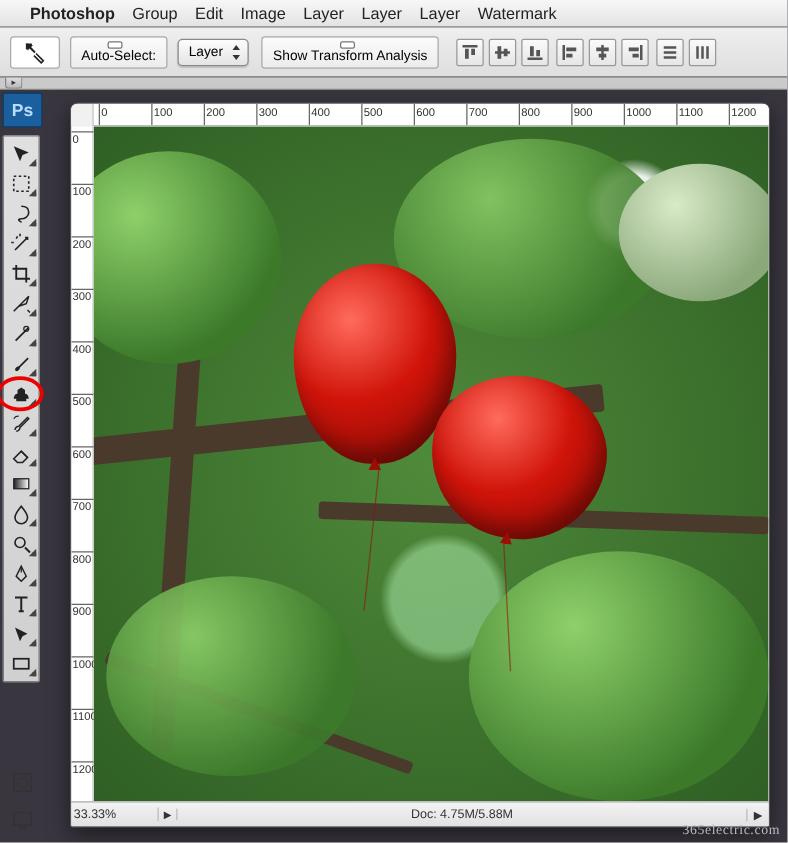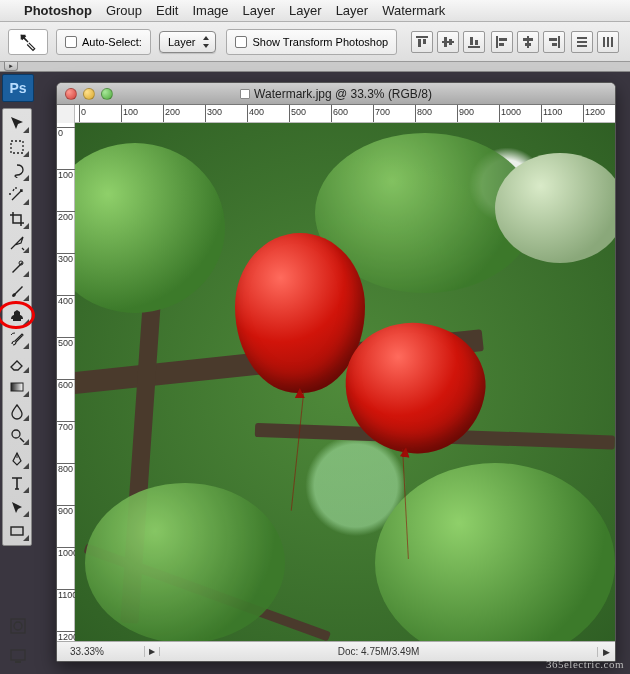--- a/index.html
+++ b/index.html
@@ -8,21 +8,21 @@
 
 .menubar { height:22px; background:linear-gradient(#f7f7f7,#e3e3e3); border-bottom:1px solid #b0b0b0; display:flex; align-items:center; padding:0 10px; font-size:13px; color:#222; }
 .apple { font-size:14px; margin-right:14px; }
 .menubar .app { font-weight:bold; margin-right:14px; }
 .menubar .item { margin-right:14px; cursor:default; }
 
 
 .options { height:40px; background:linear-gradient(#efefef,#dedede); border-bottom:1px solid #999; display:flex; align-items:center; padding:0 8px; position:relative; }
 .tool-ind { width:40px; height:26px; border:1px solid #aaa; border-radius:3px; background:#fff; display:flex; align-items:center; justify-content:center; margin-right:8px; position:relative; }
 .tool-ind svg { width:20px; height:20px; }
-.optbox { display:flex; align-items:center; border:1px solid #aaa; border-radius:3px; padding:3px 8px; background:linear-gradient(#fbfbfb,#ececec); margin-right:8px; height:26px; font-size:11px; }
+.optbox { display:flex; align-items:center; border:1px solid #aaa; border-radius:3px; padding:3px 8px; background:linear-gradient(#fbfbfb,#ececec); margin-right:8px; height:26px; font-size:11px;flex-direction:column; }
 .chk { width:12px; height:12px; border:1px solid #777; border-radius:2px; background:#fff; margin-right:5px; }
 .select { display:flex; align-items:center; border:1px solid #888; border-radius:4px; background:linear-gradient(#fdfdfd,#e4e4e4); height:22px; padding:0 20px 0 8px; font-size:11px; position:relative; margin-right:10px; box-shadow:0 1px 1px rgba(0,0,0,.15); }
 .select::after { content:""; position:absolute; right:6px; top:4px; width:0; height:0; border-left:3px solid transparent; border-right:3px solid transparent; border-bottom:4px solid #333; }
 .select::before { content:""; position:absolute; right:6px; bottom:4px; width:0; height:0; border-left:3px solid transparent; border-right:3px solid transparent; border-top:4px solid #333; }
 .align-group { display:flex; gap:4px; margin-left:6px; }
 .ab { width:22px; height:22px; border:1px solid #999; border-radius:2px; background:linear-gradient(#fafafa,#e6e6e6); display:flex; align-items:center; justify-content:center; }
 
 
 .shelf { height:10px; background:#cacaca; border-bottom:1px solid #888; position:relative; }
 .shelf .tab { position:absolute; left:4px; top:0; width:14px; height:9px; background:linear-gradient(#ddd,#bbb); border:1px solid #888; border-top:none; border-radius:0 0 3px 3px; display:flex; align-items:center; justify-content:center; }
@@ -76,21 +76,21 @@
   radial-gradient(ellipse at 50% 50%, #4f8a3a 0%, #2f5f24 100%);
   overflow:hidden;
 }
 .branch { position:absolute; background:#4a3a2c; border-radius:3px; transform-origin:left center; }
 .leafblob { position:absolute; border-radius:50%; background:radial-gradient(circle at 35% 30%, #8fd06a, #3c7a2a 70%); filter:blur(.3px); }
 .balloon { position:absolute; border-radius:50% 50% 48% 48% / 46% 46% 54% 54%; background:radial-gradient(circle at 35% 28%, #ff6b5d 0%, #d1140a 45%, #7e0b05 100%); box-shadow:inset -6px -10px 18px rgba(0,0,0,.35); }
 .balloon::after { content:""; position:absolute; left:46%; bottom:-5px; width:10px; height:10px; background:#9e0c06; clip-path:polygon(50% 0,100% 100%,0 100%); }
 .string { position:absolute; width:1px; background:rgba(140,20,10,.6); }
 
 .statusbar { height:20px; border-top:1px solid #aaa; background:linear-gradient(#f3f3f3,#e1e1e1); display:flex; align-items:center; font-size:10px; color:#333; }
-.statusbar .zoom { width:88px; padding:0 13px; border-right:1px solid #bbb; }
+.statusbar .zoom { width:70px; padding:0 2px; border-right:1px solid #bbb; }
 .statusbar .zarrow { padding:0 4px; border-right:1px solid #bbb; font-size:8px; }
 .statusbar .doc { flex:1; text-align:center; }
 .statusbar .nav { width:18px; text-align:center; border-left:1px solid #bbb; font-size:9px; }
 
 .credit { position:absolute; right:6px; bottom:4px; font-size:11px; color:#bbb; font-family:Georgia,serif; letter-spacing:.5px; }
 </style>
 </head>
 <body>
 
 <div class="menubar">
@@ -115,21 +115,21 @@
   </div>
   <div class="optbox">
     <span class="chk"></span>
     <span>Auto-Select:</span>
   </div>
   <div class="select">
     <span>Layer</span>
   </div>
   <div class="optbox">
     <span class="chk"></span>
-    <span>Show Transform Photoshop</span>
+    <span>Show Transform Analysis</span>
   </div>
   <div class="align-group">
     <div class="ab">
         <svg width="14" height="14">
           <rect x="1" y="1" width="12" height="2" fill="#555"></rect>
           <rect x="3" y="4" width="3" height="8" fill="#555"></rect>
           <rect x="8" y="4" width="3" height="5" fill="#555"></rect>
         </svg>
       </div>
     <div class="ab">
@@ -327,30 +327,20 @@
       <div class="tbtn">
           <svg viewBox="0 0 18 18">
             <rect x="2" y="3" width="14" height="10" fill="none" stroke="#333" stroke-width="1.3"></rect>
             <rect x="6" y="14" width="6" height="2" fill="#333"></rect>
           </svg>
         </div>
     </div>
   </div>
 
   <div class="docwin">
-    <div class="titlebar">
-      <div class="tlights">
-        <div class="tl r"></div>
-        <div class="tl y"></div>
-        <div class="tl g"></div>
-      </div>
-      <div class="title">
-        <span class="proxy"></span><span>Watermark.jpg @ 33.3% (RGB/8)</span>
-      </div>
-    </div>
     <div class="rulers-row">
       <div class="corner"></div>
       <div class="ruler-h" id="rulerH">
           <div class="tick" style="left: 4px;"></div>
           <div class="lbl" style="left: 6px;">0</div>
           <div class="tick" style="left: 46px;"></div>
           <div class="lbl" style="left: 48px;">100</div>
           <div class="tick" style="left: 88px;"></div>
           <div class="lbl" style="left: 90px;">200</div>
           <div class="tick" style="left: 130px;"></div>
@@ -423,19 +413,19 @@
             <div class="string" style="left:222px;top:268px;height:120px;transform:rotate(6deg)"></div>
             <div class="balloon" style="left:270px;top:200px;width:140px;height:130px;transform:rotate(8deg)"></div>
             <div class="string" style="left:330px;top:326px;height:110px;transform:rotate(-3deg)"></div>
           </div>
         </div>
       </div>
     </div>
     <div class="statusbar">
       <div class="zoom">33.33%</div>
       <div class="zarrow">▶</div>
-      <div class="doc">Doc: 4.75M/3.49M</div>
+      <div class="doc">Doc: 4.75M/5.88M</div>
       <div class="nav">▶</div>
     </div>
   </div>
 </div>
 
 <div class="credit">365electric.com</div>
 
 </body></html>

